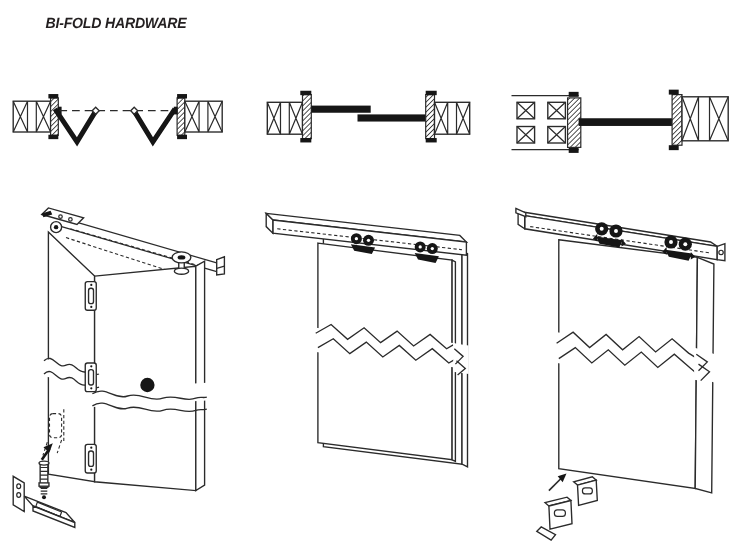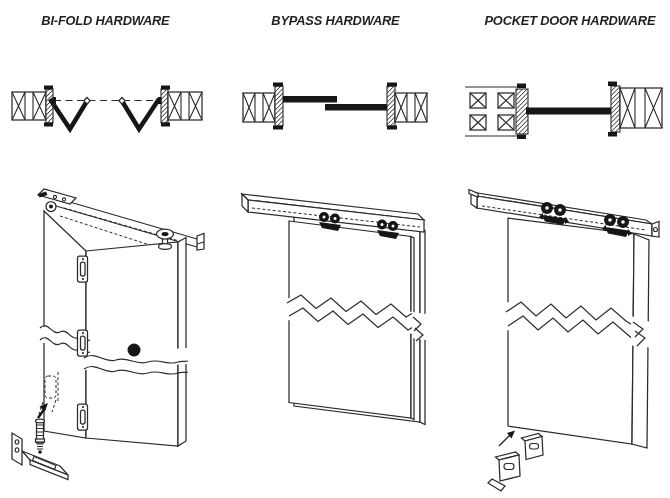--- a/index.html
+++ b/index.html
@@ -39,22 +39,20 @@
     <pattern id="hatch" width="3.2" height="3.2" patternUnits="userSpaceOnUse" patternTransform="rotate(45)">
       <rect width="3.2" height="3.2" fill="#ffffff"></rect>
       <line x1="0" y1="0" x2="0" y2="3.2" stroke="#2b2b2b" stroke-width="1.5"></line>
     </pattern>
   </defs>
 </svg>
 
 <div class="canvas">
 
   <h2 class="col-title t-bifold"><span>BI-FOLD HARDWARE</span></h2>
-  <h2 class="col-title t-bypass"><span>BYPASS HARDWARE</span></h2>
-  <h2 class="col-title t-pocket"><span>POCKET DOOR HARDWARE</span></h2>
 
   <svg class="plan p-bifold" width="224" height="80" viewBox="0 0 224 80">
     <g>
       <rect class="face" x="12" y="22" width="34" height="28"></rect>
       <path class="ln" d="M12,22 L25,50 M25,22 L12,50 M25,22 L25,50 M33,22 L33,50 M33,22 L46,50 M46,22 L33,50"></path>
       <rect x="46" y="19" width="7" height="34" fill="url(#hatch)" stroke="#2b2b2b" stroke-width="1.1"></rect>
       <rect class="solid" x="44" y="15.5" width="9" height="4"></rect>
       <rect class="solid" x="44" y="52.5" width="9" height="4"></rect>
       <rect class="solid" x="52.5" y="27" width="3.5" height="7"></rect>
     </g>

